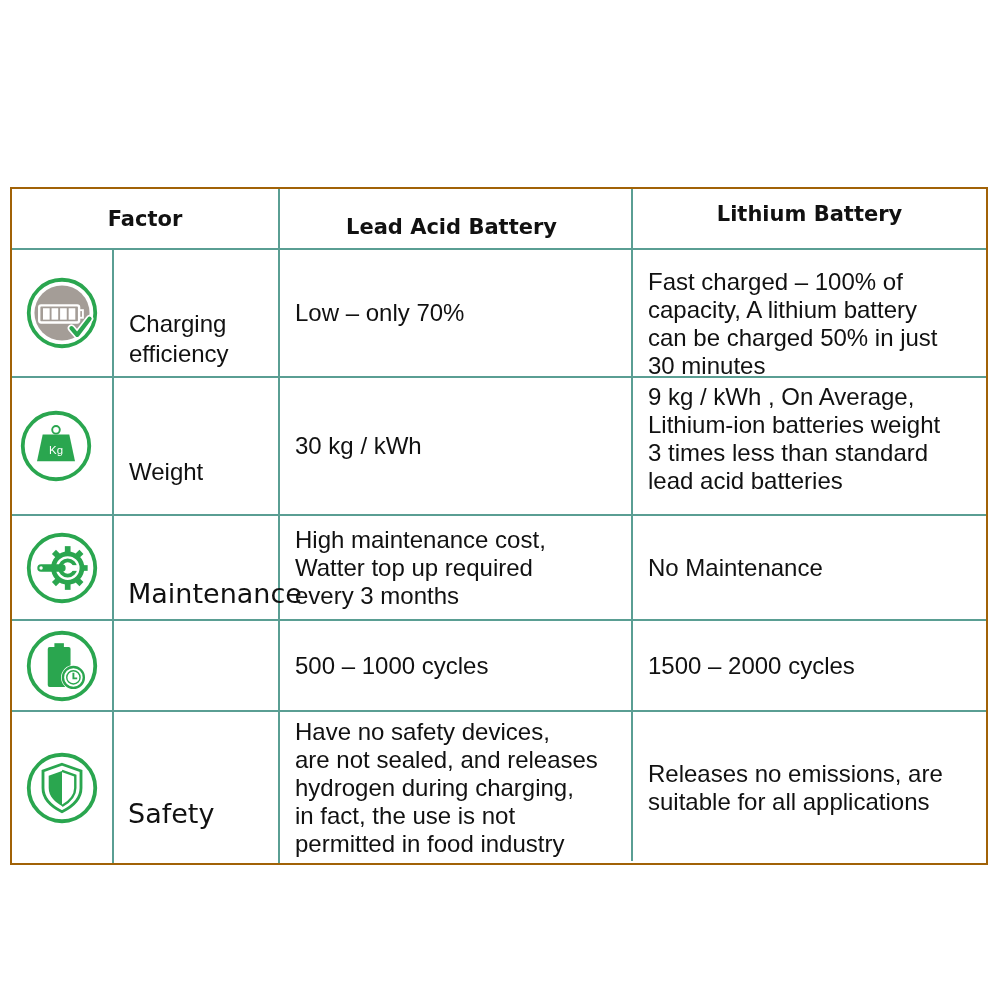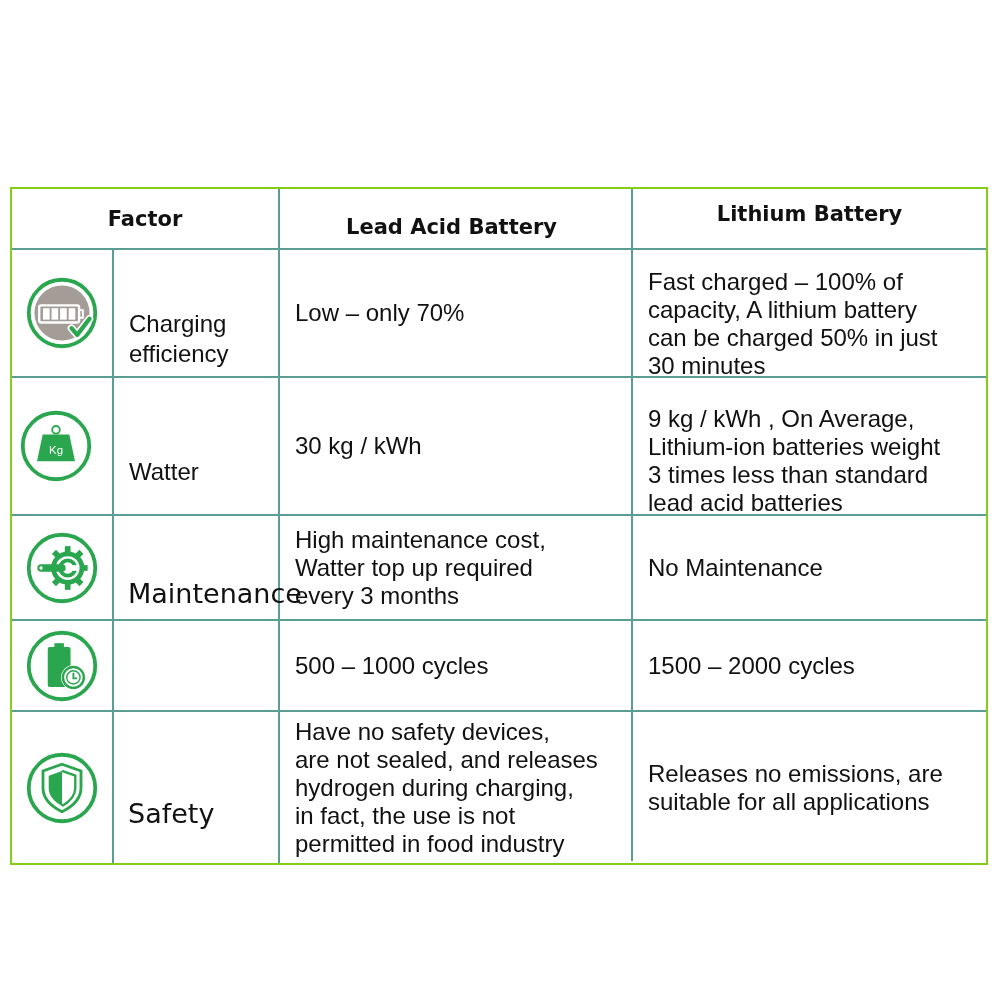--- a/index.html
+++ b/index.html
@@ -1,20 +1,20 @@
 <!DOCTYPE html>
 <html><head>
   <meta charset="utf-8">
   <style>
     html, body { margin: 0; padding: 0; background: #ffffff; }
     body { width: 1000px; height: 1000px; position: relative; overflow: hidden; }
     .tbl {
       position: absolute; left: 10px; top: 187px;
       width: 978px; height: 678px;
-      border: 2px solid #84cc16; box-sizing: border-box;
+      border: 2px solid #a16207; box-sizing: border-box;
     }
     .hline { position: absolute; height: 2px; background: #5a9e93; }
     .vline { position: absolute; width: 2px; background: #5a9e93; }
     .cell {
       position: absolute; display: flex; align-items: center;
       box-sizing: border-box; color: #111;
     }
     .hdr {
       justify-content: center;
       font-family: "DejaVu Sans", sans-serif; font-weight: bold;
@@ -74,23 +74,23 @@
 30 minutes</div>
 
   <div class="cell icon-cell" style="left:0;top:189px;width:87px;height:136px;">
     <svg class="icon" viewBox="0 0 80 80">
       <circle cx="40" cy="40" r="35" fill="none" stroke="#2aa64f" stroke-width="4"></circle>
       <circle cx="40" cy="23" r="4" fill="none" stroke="#2aa64f" stroke-width="2"></circle>
       <path d="M26 28 L54 28 L60 56 L20 56 Z" fill="#2aa64f"></path>
       <text x="40" y="48" text-anchor="middle" font-family="Liberation Sans, sans-serif" font-size="12" fill="#fff">Kg</text>
     </svg>
   </div>
-  <div class="cell factor" style="left:102px;top:189px;width:164px;height:136px;">Watter</div>
+  <div class="cell factor" style="left:102px;top:189px;width:164px;height:136px;">Weight</div>
   <div class="cell val" style="left:268px;top:189px;width:351px;height:136px;text-align:center;">30 kg / kWh</div>
-  <div class="cell val" style="left:621px;top:204px;width:353px;height:136px;">9 kg / kWh , On Average,
+  <div class="cell val" style="left:621px;top:182px;width:353px;height:136px;">9 kg / kWh , On Average,
 Lithium-ion batteries weight
 3 times less than standard
 lead acid batteries</div>
 
   <div class="cell icon-cell" style="left:0;top:327px;width:100px;height:103px;">
     <svg class="icon" viewBox="0 0 80 80">
       <circle cx="40" cy="40" r="35" fill="none" stroke="#2aa64f" stroke-width="4"></circle>
       <g fill="#2aa64f">
         <rect x="43" y="17" width="6" height="8"></rect>
         <rect x="43" y="55" width="6" height="8"></rect>

